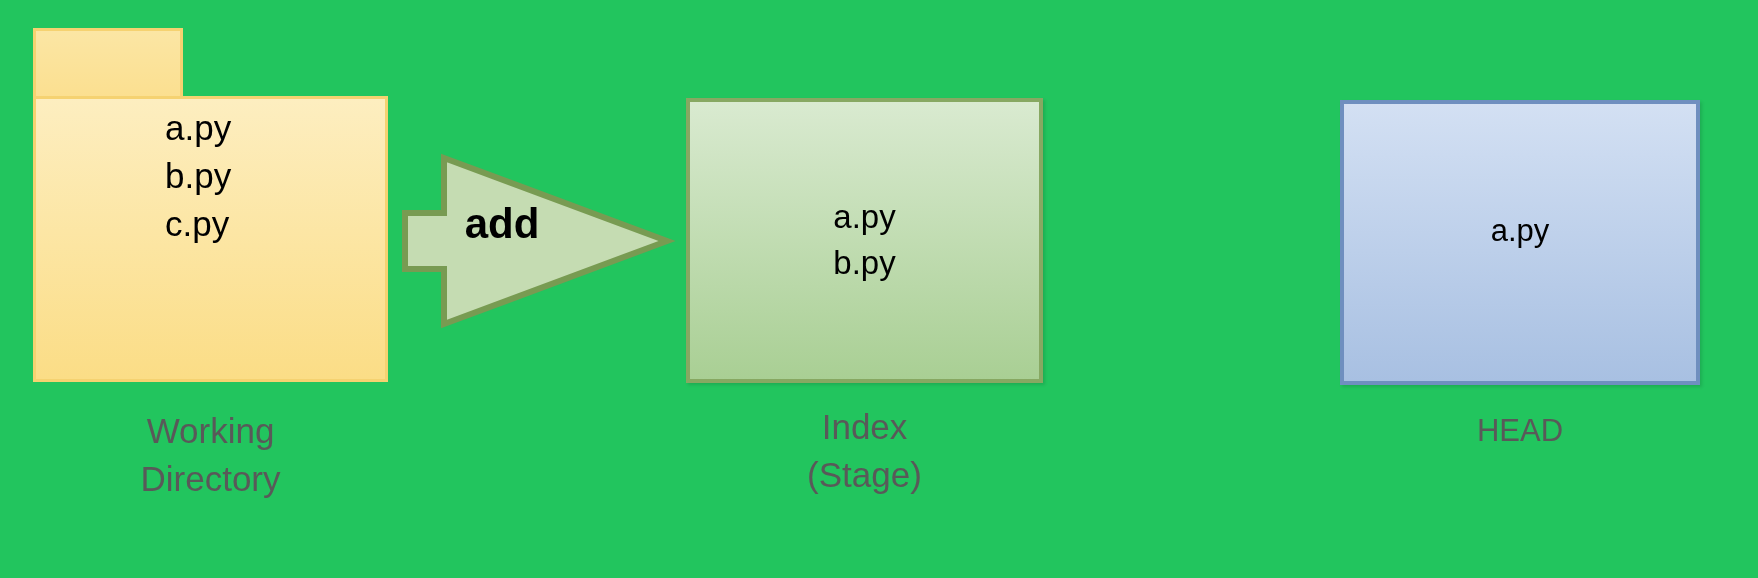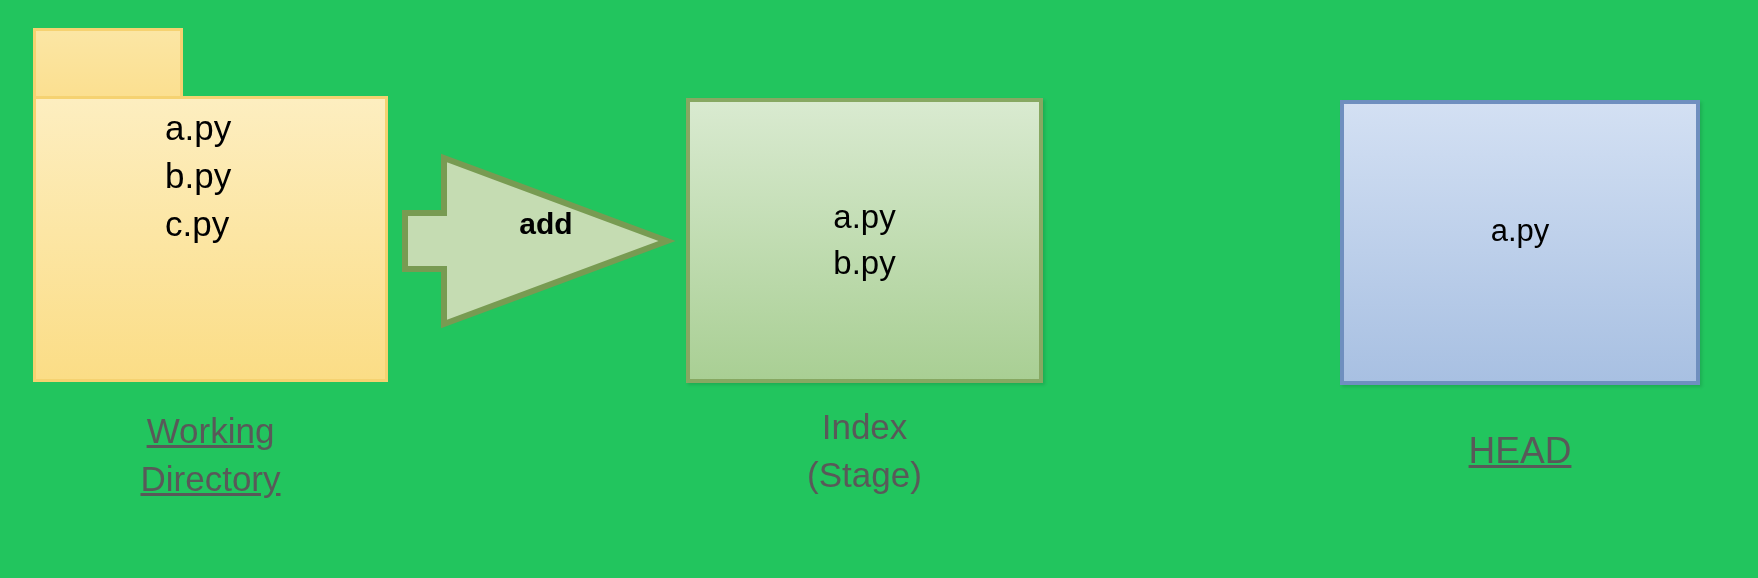--- a/index.html
+++ b/index.html
@@ -125,23 +125,22 @@
   .arrow-add {
     left: 402px;
     top: 155px;
     width: 268px;
     height: 172px;
   }
   .arrow-add .arrow-label {
     left: 0;
     width: 200px;
     top: 48px;
-    font-size: 30px;
+    font-size: 42px;
     line-height: 42px;
-    padding-left: 44px;
   }
   .arrow-commit {
     left: 1060px;
     top: 163px;
     width: 270px;
     height: 170px;
   }
   .arrow-commit .arrow-label {
     left: 0;
     width: 215px;
@@ -156,36 +155,34 @@
     color: #595959;
     text-align: center;
     white-space: pre-line;
   }
   .caption-working {
     left: 33px;
     top: 407px;
     width: 355px;
     font-size: 35px;
     line-height: 48px;
-    text-decoration: underline;
   }
   .caption-index {
     left: 686px;
     top: 403px;
     width: 357px;
     font-size: 35px;
     line-height: 48px;
   }
   .caption-head {
     left: 1340px;
-    top: 428px;
+    top: 408px;
     width: 360px;
-    font-size: 37px;
+    font-size: 31px;
     line-height: 46px;
-    text-decoration: underline;
   }
 </style>
 </head>
 <body>
 
 <div id="canvas">
 
   <div class="folder">
     <div class="folder-tab"></div>
     <div class="folder-body"></div>

